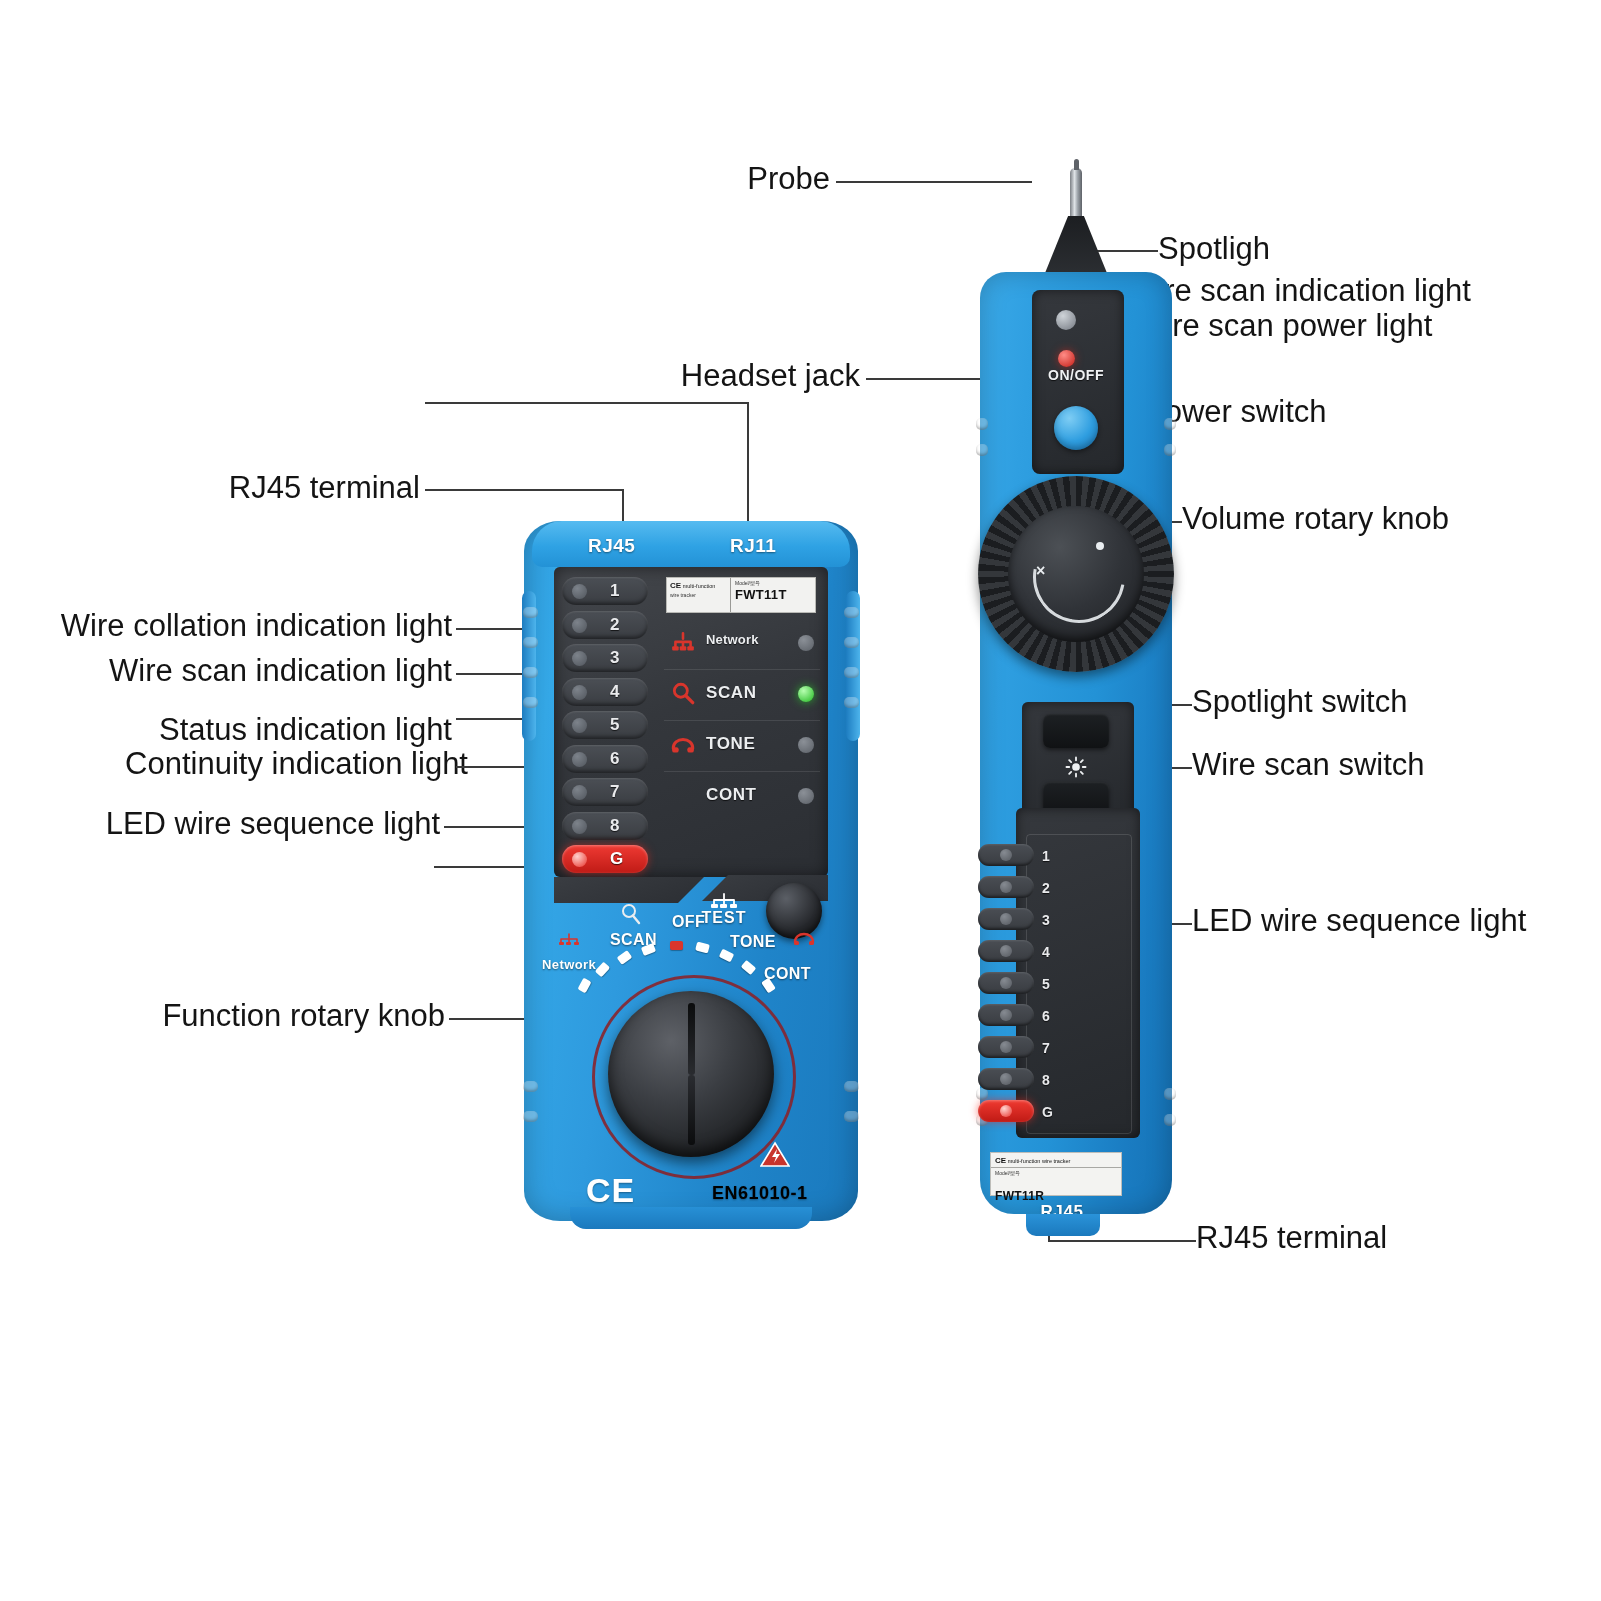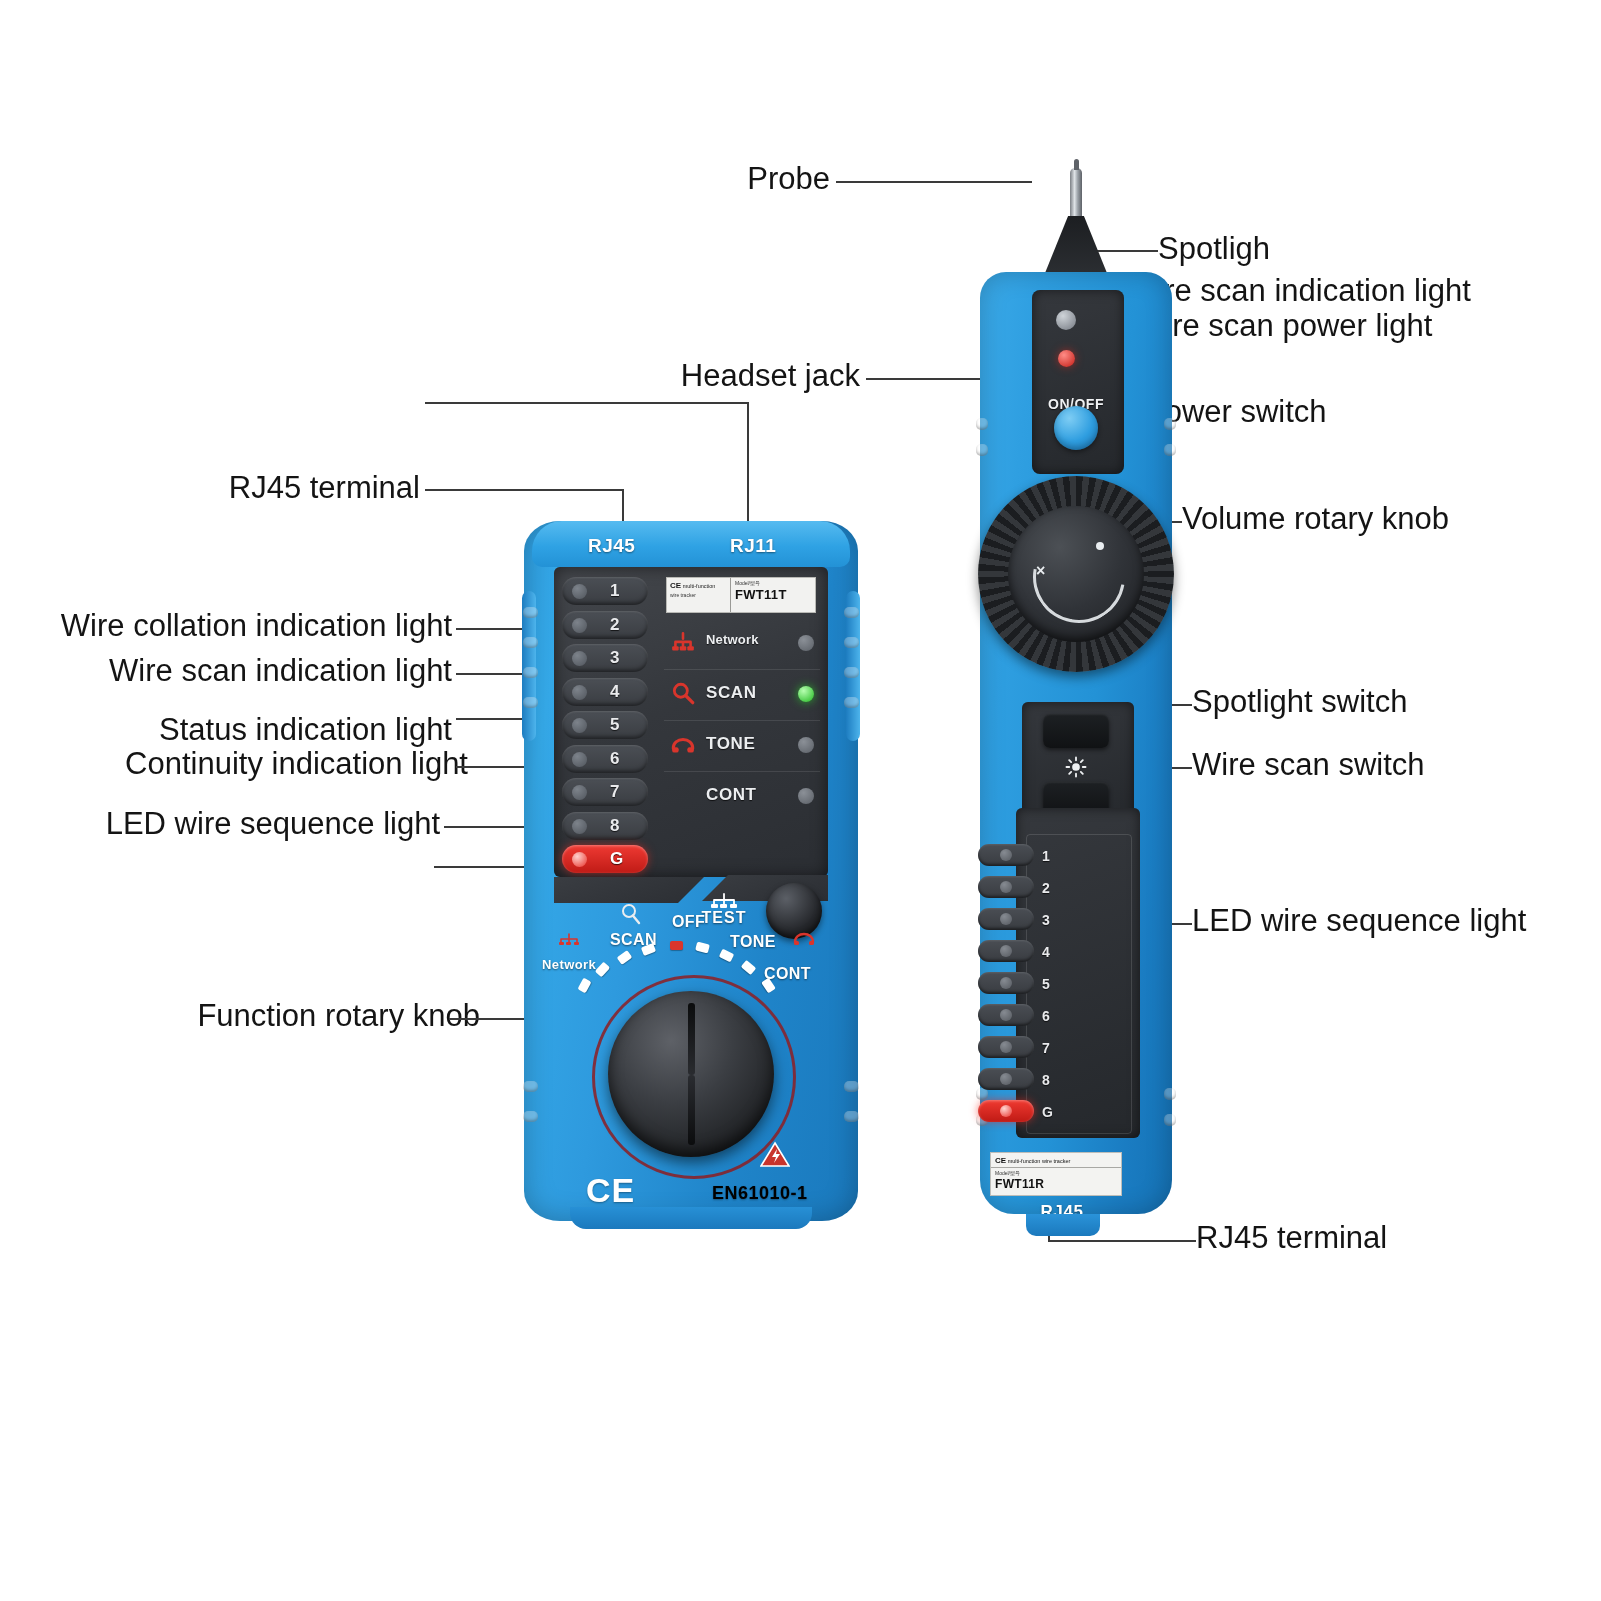--- a/index.html
+++ b/index.html
@@ -205,21 +205,21 @@
   <div class="lead h" style="left:456px;top:718px;width:130px;"></div>
 
   <div class="clabel r" style="left:0;top:748px;width:452px;margin-left:16px;">Continuity indication light</div>
   <div class="lead h" style="left:456px;top:766px;width:126px;"></div>
 
   <div class="clabel r" style="left:0;top:808px;width:440px;">LED wire sequence light</div>
   <div class="lead h" style="left:444px;top:826px;width:126px;"></div>
 
   <div class="lead h" style="left:434px;top:866px;width:322px;"></div>
 
-  <div class="clabel r" style="left:0;top:1000px;width:445px;padding-left:35px;">Function rotary knob</div>
+  <div class="clabel r" style="left:0;top:1000px;width:445px;">Function rotary knob</div>
   <div class="lead h" style="left:449px;top:1018px;width:212px;"></div>
 
   <div class="clabel r" style="left:600px;top:163px;width:230px;">Probe</div>
   <div class="lead h" style="left:836px;top:181px;width:196px;"></div>
 
   <div class="clabel r" style="left:560px;top:360px;width:300px;">Headset jack</div>
   <div class="lead h" style="left:866px;top:378px;width:118px;"></div>
 
   <div class="clabel" style="left:1158px;top:233px;">Spotligh</div>
   <div class="lead h" style="left:1074px;top:250px;width:84px;"></div>
@@ -446,21 +446,21 @@
     <div class="pGripR" style="right:10px;top:250px;"></div>
     <div class="pGripR" style="right:10px;top:276px;"></div>
     <div class="pGripL" style="left:10px;top:920px;"></div>
     <div class="pGripL" style="left:10px;top:946px;"></div>
     <div class="pGripR" style="right:10px;top:920px;"></div>
     <div class="pGripR" style="right:10px;top:946px;"></div>
 
     <div class="ppanel pTopPanel"></div>
     <div class="indLed indGrey" style="left:90px;top:142px;"></div>
     <div class="indLed indRed" style="left:92px;top:182px;"></div>
-    <div class="onoffTxt" style="top:228px;">ON/OFF</div>
+    <div class="onoffTxt" style="top:199px;">ON/OFF</div>
     <div class="pwrBtn" style="top:238px;"></div>
 
     <div class="volknob">
       <div class="volInner">
         <div class="volArc"></div>
         <div class="volDot" style="left:88px;top:36px;"></div>
         <div class="volPlus" style="left:28px;top:56px;">×</div>
       </div>
     </div>
 
@@ -514,20 +514,20 @@
       </div>
     <span class="plednum" style="top:936px;">G</span>
 
     <div class="pSticker">
       <div class="pStkRow1">
         <span class="ceMini">CE</span>
         <span>multi-function wire tracker</span>
       </div>
       <div class="pStkRow2">
         <div class="stkTiny2">Model/型号</div>
-        <div class="stkModel" style="font-size:12px;">FWT11R</div>
+        <div class="stkModel" style="font-size:12px;margin-top:12px;">FWT11R</div>
       </div>
     </div>
     <div class="pRj45">RJ45</div>
     <div class="pFoot"></div>
   </div>
 
 </div>
 
 </body></html>

